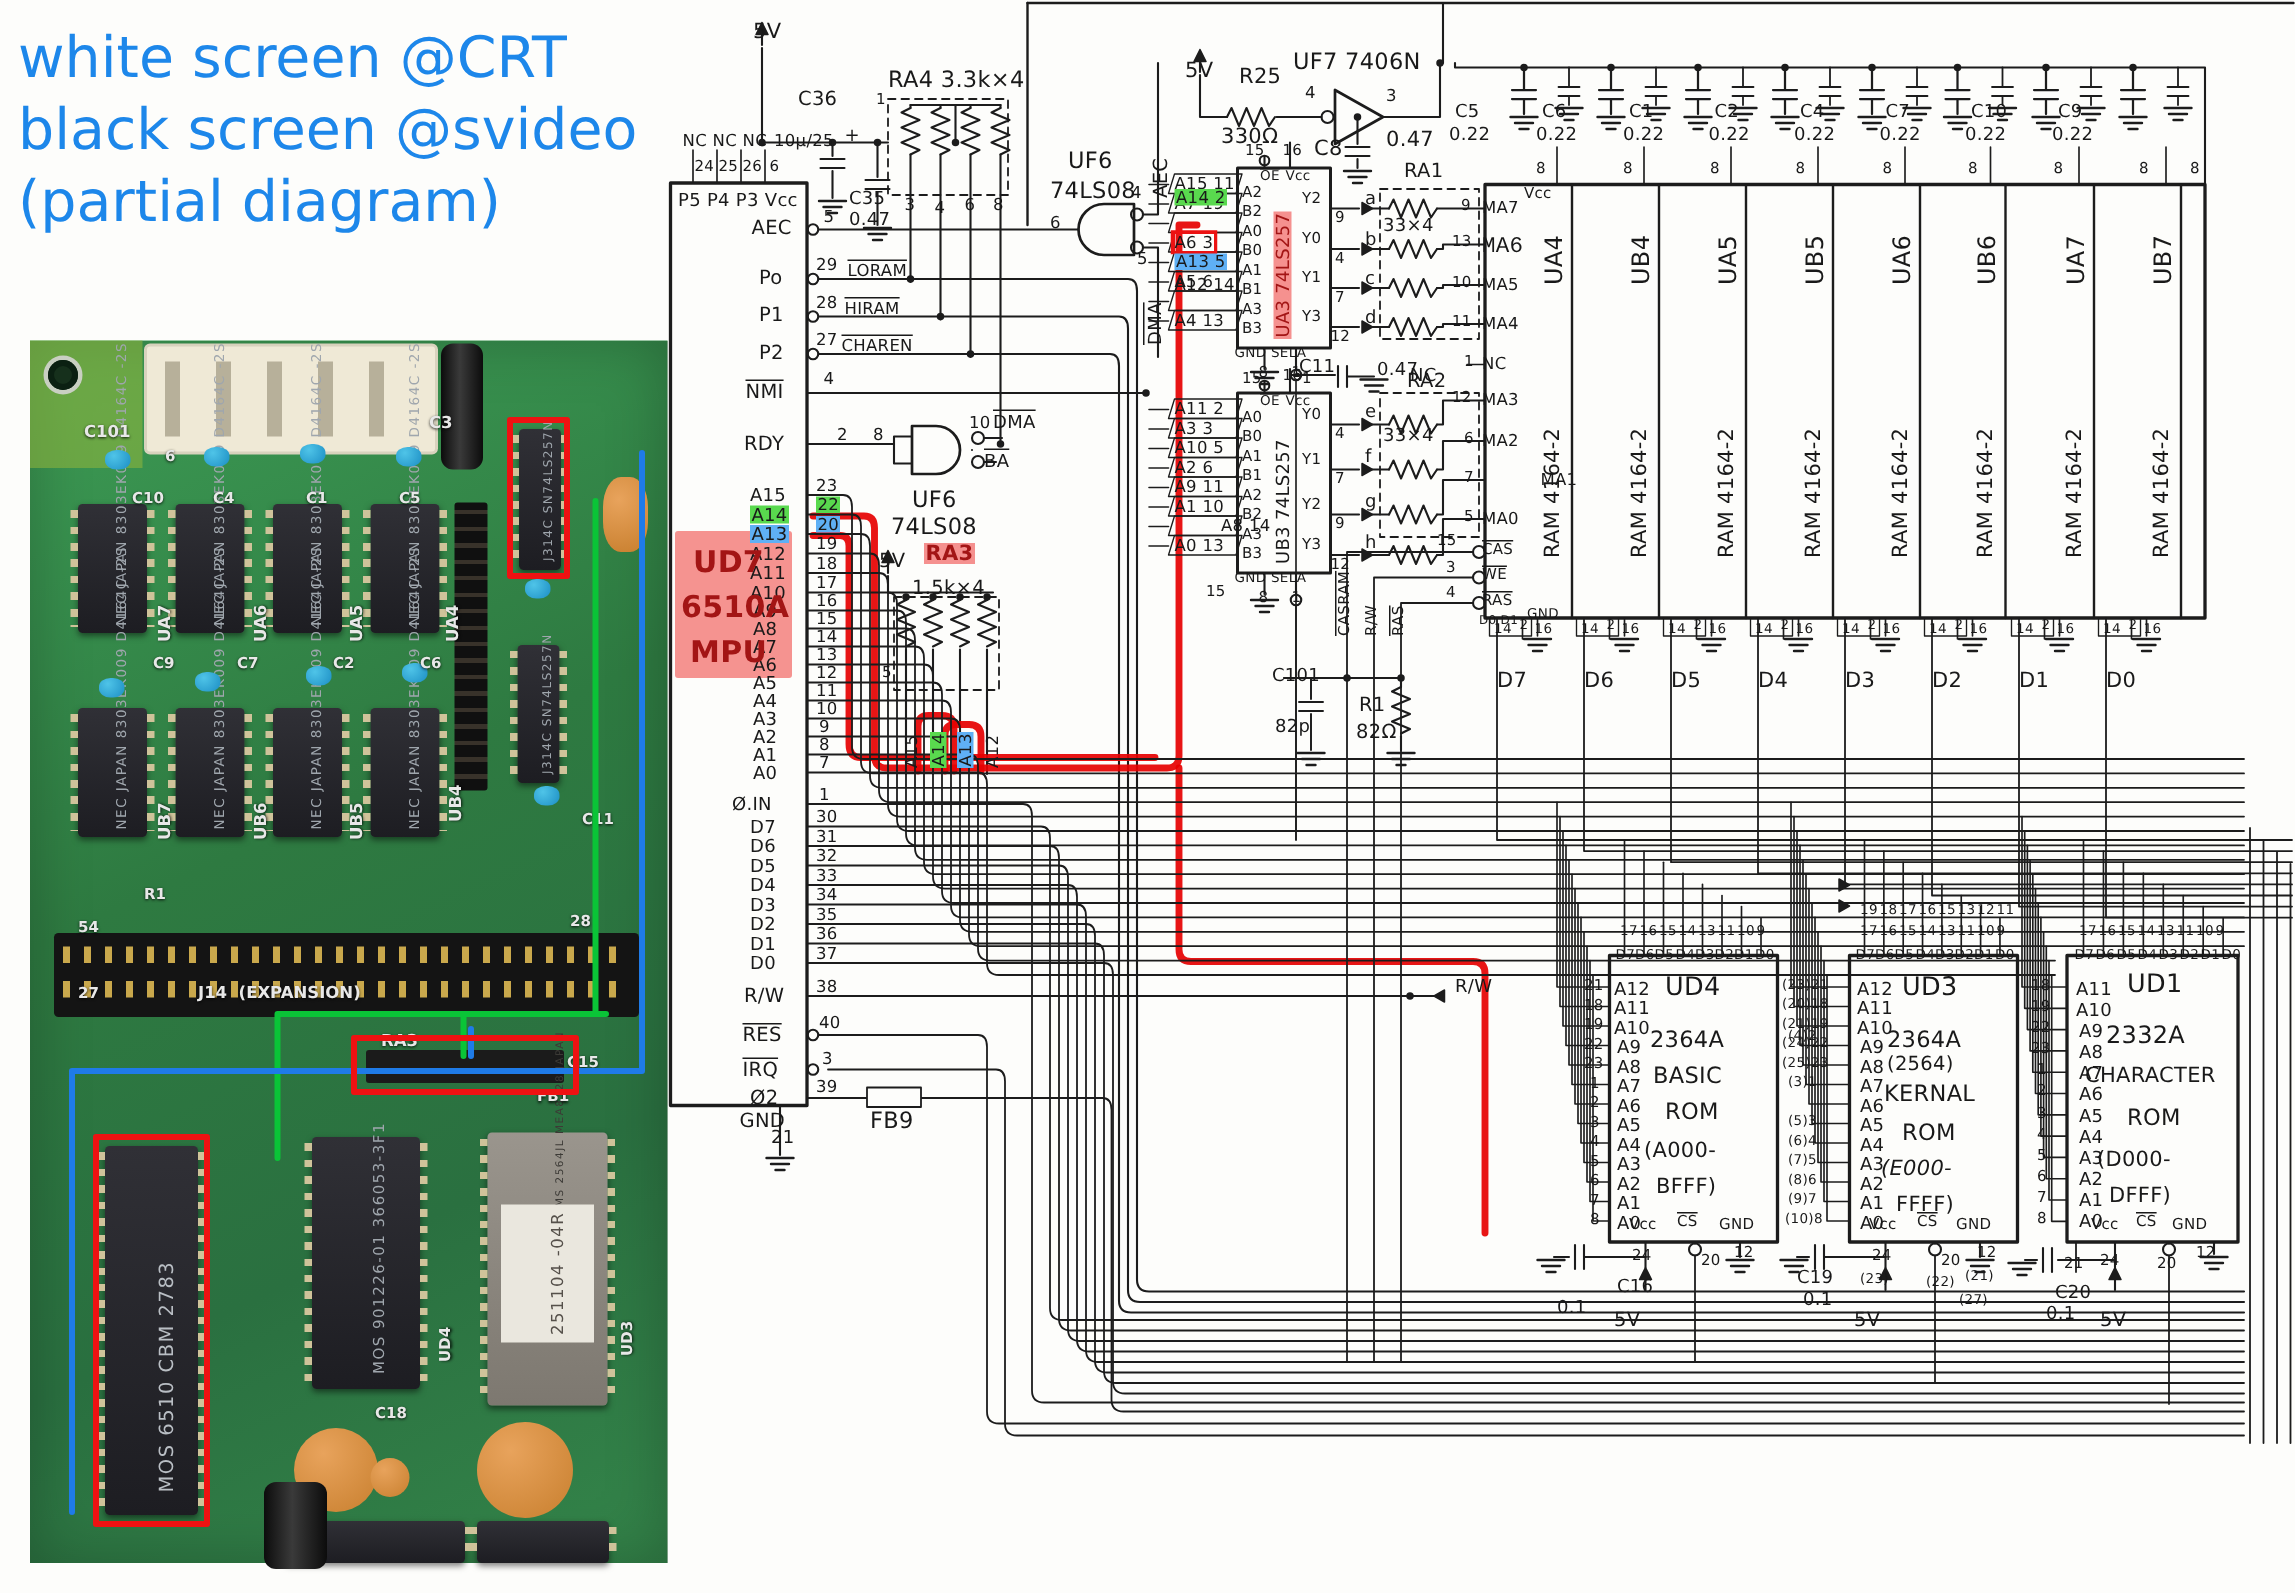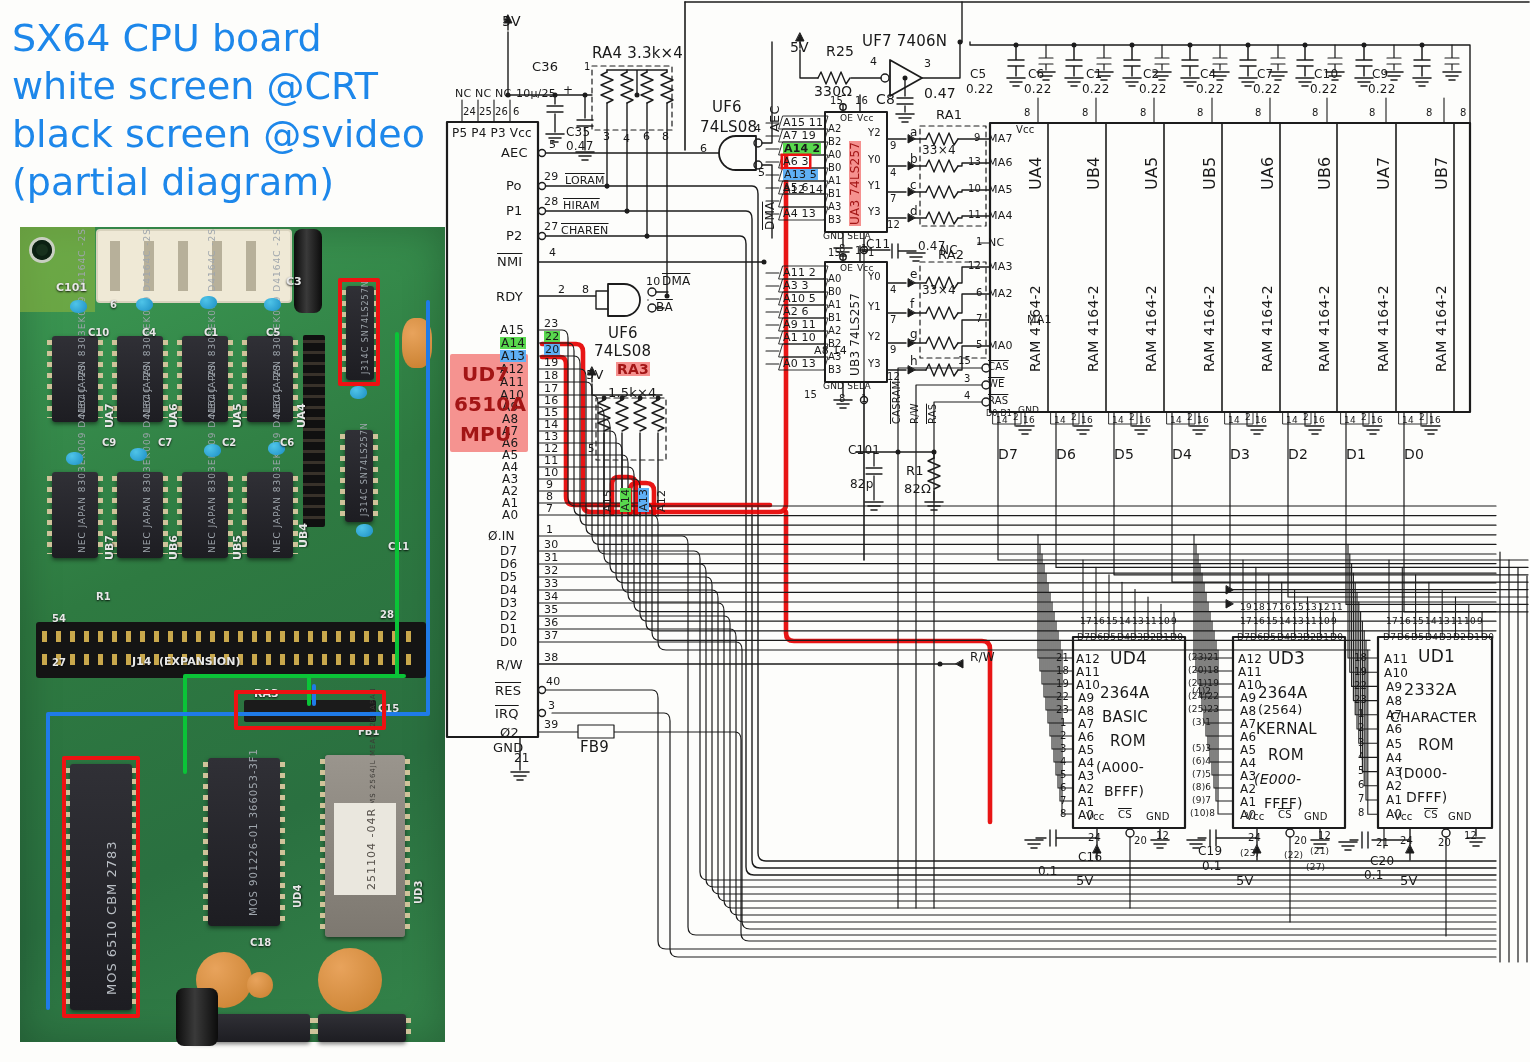--- a/index.html
+++ b/index.html
@@ -36,21 +36,20 @@
   .rdx{box-shadow:0 0 0 2.5px #ec1212;}
   .pinkbox{position:absolute;background:#f59390;z-index:5;border-radius:2px;}
   #schem-svg{position:absolute;left:0;top:0;z-index:6;}
 </style>
 </head>
 <body>
 
 <div id="page">
 
   <div id="title-block">
-    <div class="tl">SX64 CPU board</div>
     <div class="tl">white screen @CRT</div>
     <div class="tl">black screen @svideo</div>
     <div class="tl">(partial diagram)</div>
   </div>
 
   <div class="board"></div>
   <div class="patch"></div>
   <div class="hole" style="left:32px;top:240px;"></div>
   <div class="conn" style="left:96px;top:229px;width:192px;height:70px;">
     <div class="slot" style="left:12px;top:10px;width:10px;height:50px;"></div>
@@ -748,21 +747,21 @@
       <span class="sl" style="left: 1372px; top: 68px; font-size: 12px;">C9</span>
       <span class="sl" style="left: 1368px; top: 83px; font-size: 12px;">0.22</span>
       <span class="sl" style="left: 1426px; top: 108px; font-size: 10px;">8</span>
       <span class="sl" style="left: 1460px; top: 108px; font-size: 10px;">8</span>
       <span class="sl" style="left: 830px; top: 96px; font-size: 10px;">15</span>
       <span class="sl" style="left: 855px; top: 96px; font-size: 10px;">16</span>
       <span class="sl ov" style="left: 840px; top: 114px; font-size: 9px;">OE</span>
       <span class="sl" style="left: 857px; top: 114px; font-size: 9px;">Vcc</span>
       <span class="sl" style="left: 783px; top: 117px; font-size: 11px;">A15 11</span>
       <span class="sl" style="left: 783px; top: 130px; font-size: 11px;">A7 19</span>
-      <span class="sl g" style="left: 783px; top: 143px; font-size: 11px; font-weight: bold;">A14 2</span>
+      <span class="sl g" style="left: 783px; top: 126px; font-size: 11px;">A14 2</span>
       <span class="sl rdx" style="left: 783px; top: 156px; font-size: 11px;">A6 3</span>
       <span class="sl bl" style="left: 783px; top: 169px; font-size: 11px;">A13 5</span>
       <span class="sl" style="left: 783px; top: 182px; font-size: 11px;">A5 6</span>
       <span class="sl" style="left: 783px; top: 184px; font-size: 11px;">A12 14</span>
       <span class="sl" style="left: 783px; top: 208px; font-size: 11px;">A4 13</span>
       <span class="sl" style="left: 828px; top: 124px; font-size: 10px;">A2</span>
       <span class="sl" style="left: 828px; top: 137px; font-size: 10px;">B2</span>
       <span class="sl" style="left: 828px; top: 150px; font-size: 10px;">A0</span>
       <span class="sl" style="left: 828px; top: 163px; font-size: 10px;">B0</span>
       <span class="sl" style="left: 828px; top: 176px; font-size: 10px;">A1</span>
@@ -826,21 +825,21 @@
       <span class="sl" style="left: 861px; top: 394px; font-size: 10px;">1</span>
       <span class="sl" style="left: 910px; top: 268px; font-size: 12px;">e</span>
       <span class="sl" style="left: 910px; top: 298px; font-size: 12px;">f</span>
       <span class="sl" style="left: 910px; top: 328px; font-size: 12px;">g</span>
       <span class="sl" style="left: 910px; top: 355px; font-size: 12px;">h</span>
       <span class="sl" style="left: 938px; top: 248px; font-size: 13px;">RA2</span>
       <span class="sl" style="left: 922px; top: 284px; font-size: 12px;">33×4</span>
       <span class="sl" style="left: 1016px; top: 125px; font-size: 10px;">Vcc</span>
       <span class="sl" style="left: 988px; top: 133px; font-size: 11px;">MA7</span>
       <span class="sl" style="left: 974px; top: 133px; font-size: 10px;">9</span>
-      <span class="sl" style="left: 988px; top: 157px; font-size: 11px;">MA6</span>
+      <span class="sl" style="left: 988px; top: 157px; font-size: 15px; font-family: Liberation Mono, monospace;">MA6</span>
       <span class="sl" style="left: 968px; top: 157px; font-size: 10px;">13</span>
       <span class="sl" style="left: 988px; top: 184px; font-size: 11px;">MA5</span>
       <span class="sl" style="left: 968px; top: 184px; font-size: 10px;">10</span>
       <span class="sl" style="left: 988px; top: 210px; font-size: 11px;">MA4</span>
       <span class="sl" style="left: 968px; top: 210px; font-size: 10px;">11</span>
       <span class="sl" style="left: 988px; top: 237px; font-size: 11px;">NC</span>
       <span class="sl" style="left: 976px; top: 237px; font-size: 10px;">1</span>
       <span class="sl" style="left: 988px; top: 261px; font-size: 11px;">MA3</span>
       <span class="sl" style="left: 968px; top: 261px; font-size: 10px;">12</span>
       <span class="sl" style="left: 988px; top: 288px; font-size: 11px;">MA2</span>

